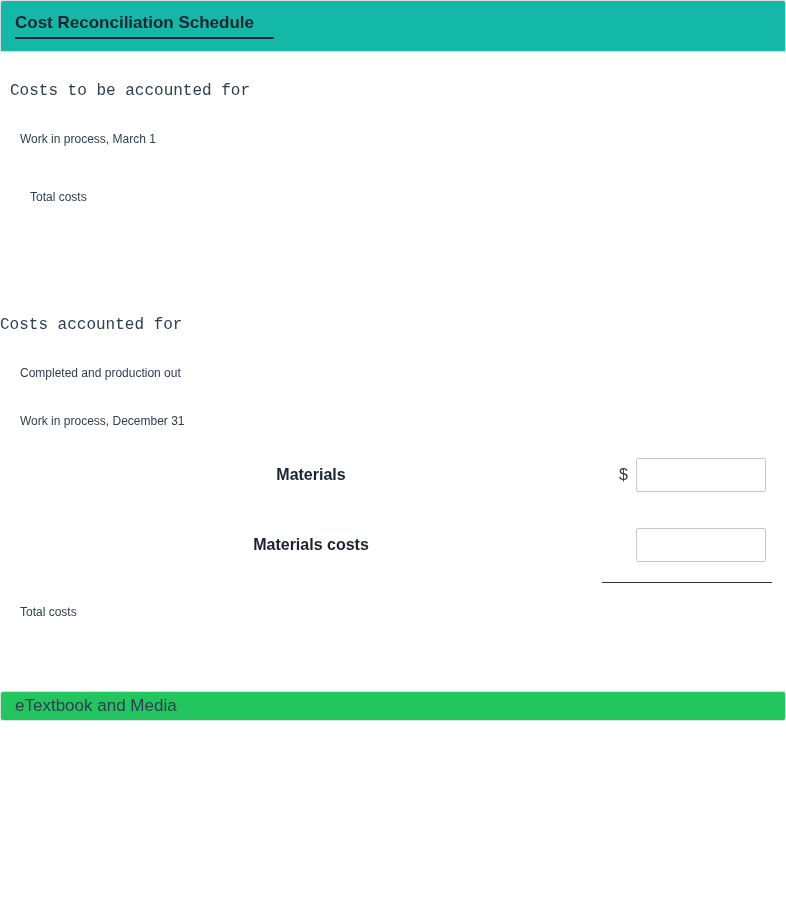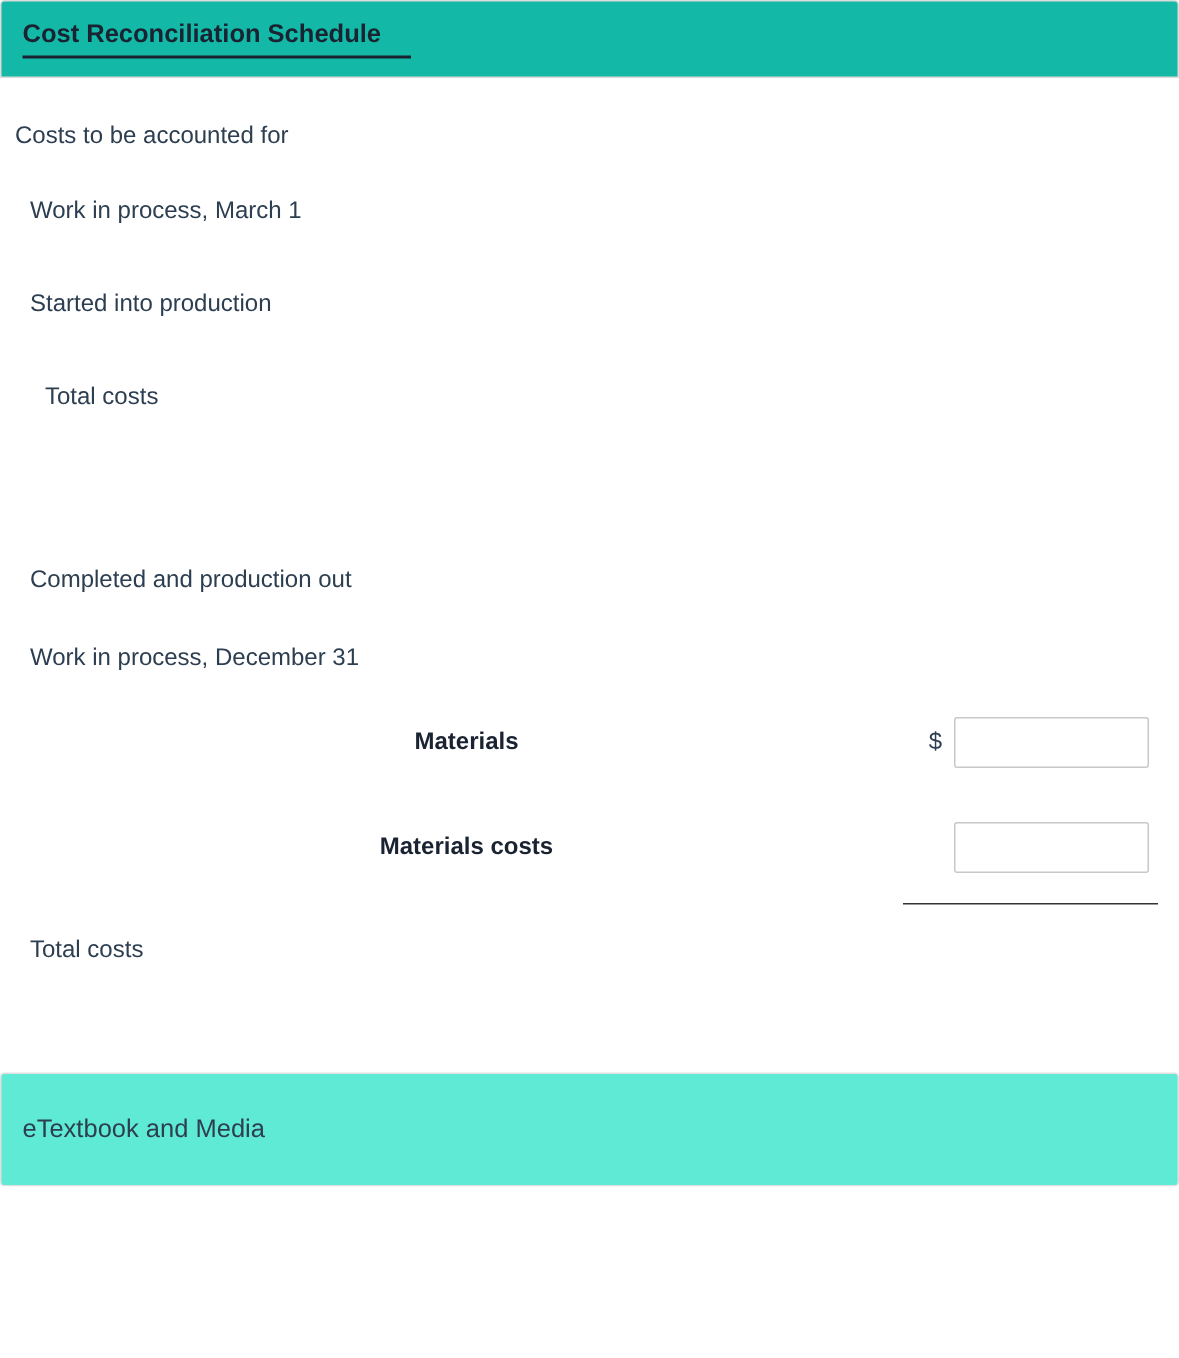--- a/index.html
+++ b/index.html
@@ -30,23 +30,24 @@
   }
   .content {
     padding: 0 10px;
   }
   .section-heading {
     font-size: 16px;
     color: #2c3e50;
     margin-top: 30px;
     margin-bottom: 10px;
     font-weight: 400;
+    font-family: Liberation Mono, monospace;
   }
   .line-item {
-    font-size: 16px;
+    font-size: 12px;
     color: #2c3e50;
     padding: 22px 0 22px 10px;
     font-weight: 400;
   }
   .line-item.indent2 {
     padding-left: 20px;
   }
   .row {
     display: flex;
     align-items: center;
@@ -88,23 +89,23 @@
     border-top: 1px solid #333;
     width: 170px;
     margin-left: auto;
     margin-right: 4px;
     margin-top: 2px;
   }
   .gap-large {
     height: 60px;
   }
   .footer-bar {
-    background: #5eead4;
+    background: #22c55e;
     border: 1px solid #e0e0e0;
-    padding: 27px 14px;
+    padding: 4px 14px;
     margin-top: 50px;
     border-radius: 3px;
   }
   .footer-title {
     font-size: 17px;
     color: #2c3e50;
     font-weight: 400;
   }
 </style>
 </head>
@@ -112,25 +113,25 @@
 
 <div class="header-bar">
   <span class="header-title">Cost Reconciliation Schedule</span>
 </div>
 
 <div class="content">
 
   <div class="section-heading">Costs to be accounted for</div>
 
   <div class="line-item">Work in process, March 1</div>
-  <div class="line-item">Started into production</div>
   <div class="line-item indent2">Total costs</div>
 
   <div class="gap-large"></div>
 
+  <div class="section-heading" style="margin-left:-10px; padding-left:0;">Costs accounted for</div>
 
   <div class="line-item">Completed and production out</div>
   <div class="line-item" style="padding-top:12px; padding-bottom:12px;">Work in process, December 31</div>
 
   <div class="row">
     <div class="label-area bold">Materials</div>
     <div class="input-area">
       <span class="currency">$</span>
       <input type="text" class="text-input" value="" style="">
     </div>

